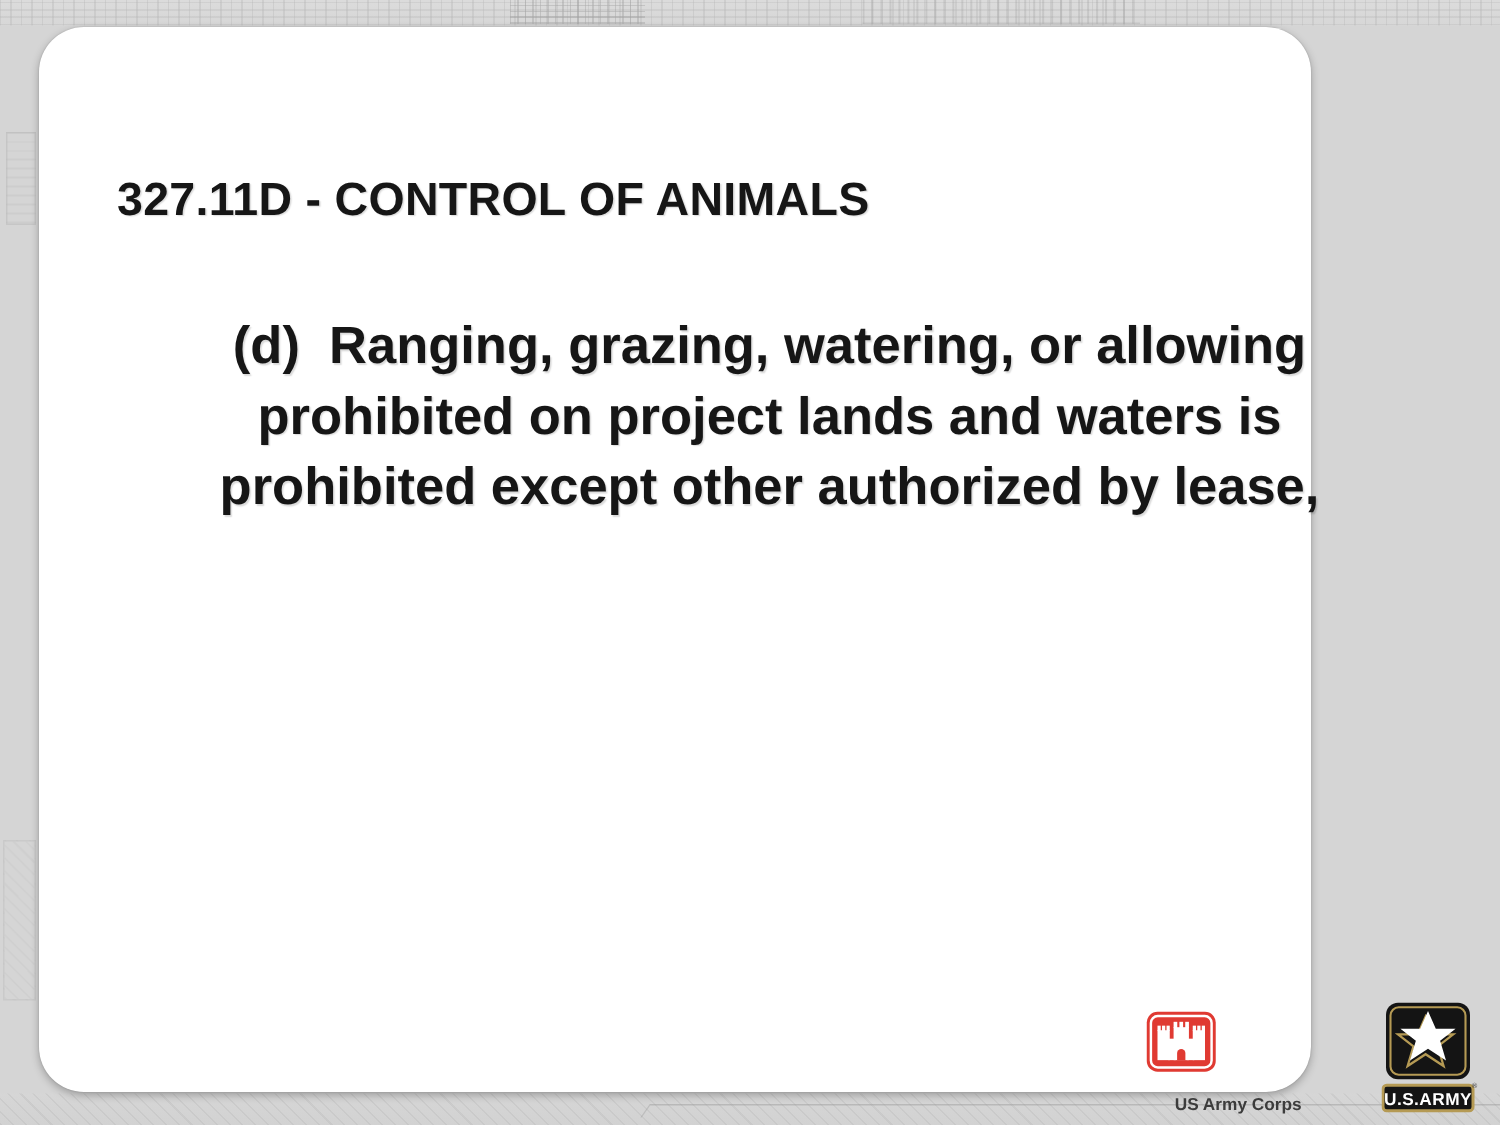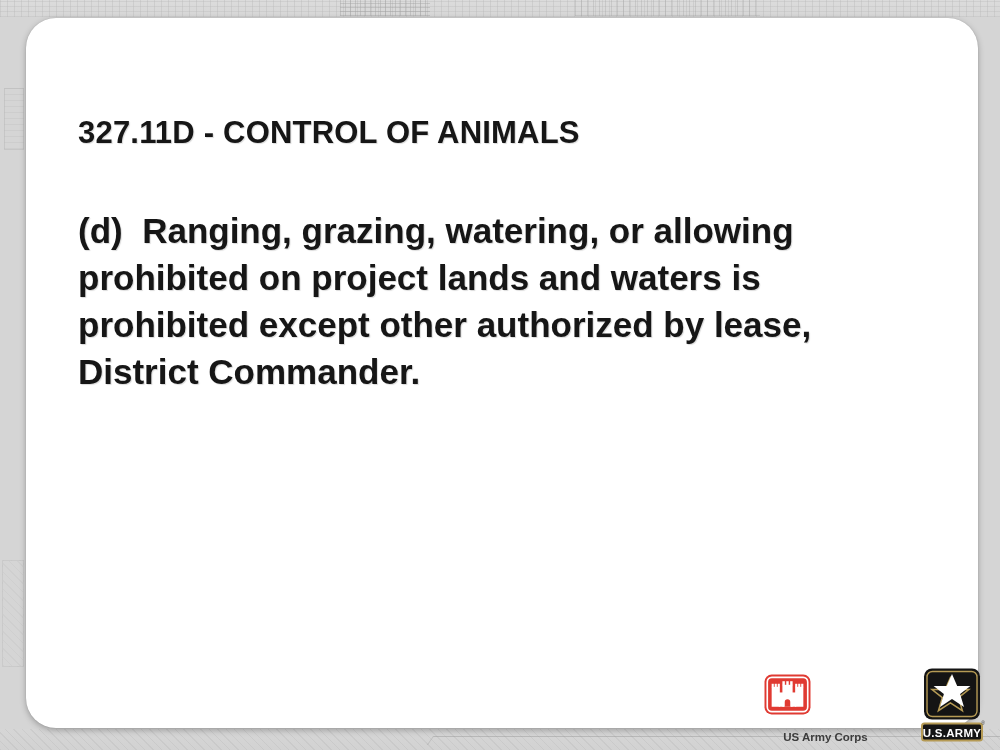--- a/index.html
+++ b/index.html
@@ -34,34 +34,35 @@
     background:
       repeating-linear-gradient(45deg, rgba(160,160,160,.18) 0 1px, transparent 1px 6px),
       linear-gradient(#d6d6d6,#d2d2d2);
   }
   .bp-bottom-line{left:430px;top:736px;width:570px;height:8px;
     border-top:1px solid rgba(150,150,150,.55);
     border-left:1px solid rgba(150,150,150,.45);
     transform:skewX(-35deg);opacity:.8;}
   
   .card{
-    position:absolute;left:26px;top:18px;width:952px;height:710px;
+    position:absolute;left:26px;top:18px;width:848px;height:710px;
     background:#ffffff;border-radius:30px;
     box-shadow:0 2px 6px rgba(0,0,0,.28), 0 0 1px rgba(0,0,0,.2);
   }
   .slide-title{
     position:absolute;left:52px;top:97px;width:860px;
     font-size:31px;font-weight:bold;color:#161616;line-height:36px;
     letter-spacing:.2px;white-space:pre;
     text-shadow:1px 1px 1px rgba(0,0,0,.15);
   }
   .slide-body{
     position:absolute;left:52px;top:189px;width:870px;
     font-size:35px;font-weight:bold;color:#161616;line-height:47px;
     text-shadow:1px 1px 1px rgba(0,0,0,.15);
+    text-align:center;
   }
   .body-line{white-space:pre;}
   
   .usace{position:absolute;left:738px;top:656px;width:120px;}
   .usace-mark{display:block;}
   .usace-text{
     margin-top:3px;font-size:11.5px;line-height:12.5px;font-weight:bold;color:#3c3c3c;
     white-space:pre;
   }
   .army-logo{position:absolute;left:895px;top:649px;width:64px;height:76px;}
@@ -78,21 +79,20 @@
 <div class="bp bp-bottom-line"></div>
 
 <div class="card">
 
   <div class="slide-title">327.11D - CONTROL OF ANIMALS</div>
 
   <div class="slide-body">
     <div class="body-line">(d)  Ranging, grazing, watering, or allowing</div>
     <div class="body-line">prohibited on project lands and waters is</div>
     <div class="body-line">prohibited except other authorized by lease,</div>
-    <div class="body-line">District Commander.</div>
   </div>
 
   <div class="usace">
     <svg class="usace-mark" width="47" height="41" viewBox="0 0 46 40" xmlns="http://www.w3.org/2000/svg">
       <rect x="0.5" y="0.5" width="45" height="39" rx="7" fill="#e03a32"></rect>
       <rect x="3.2" y="3.2" width="39.6" height="33.6" rx="4.5" fill="none" stroke="#ffffff" stroke-width="1.6"></rect>
 
       <g fill="#ffffff">
         <rect x="7.5" y="12.5" width="8" height="19.5"></rect>
         <rect x="7.5" y="9.5" width="2.1" height="3.5"></rect>

